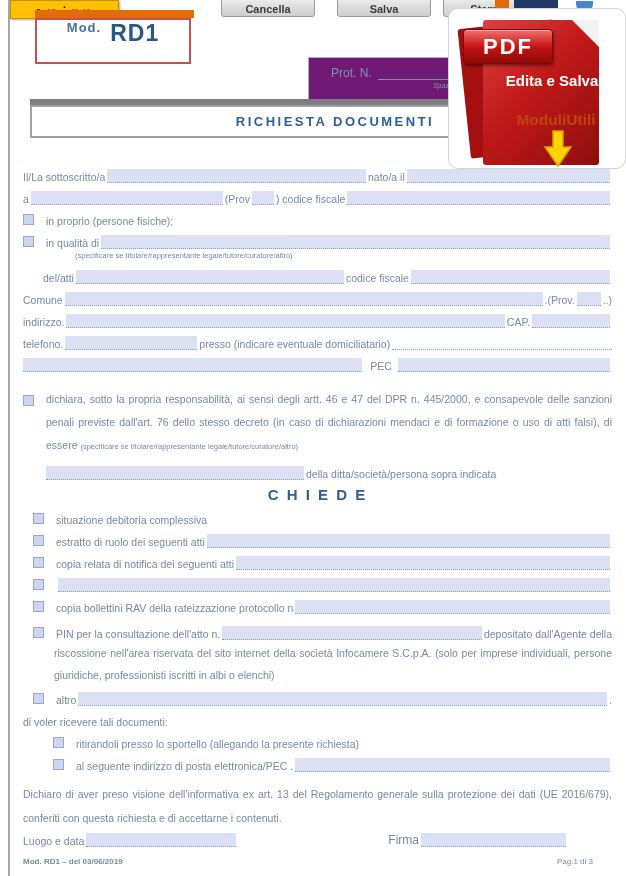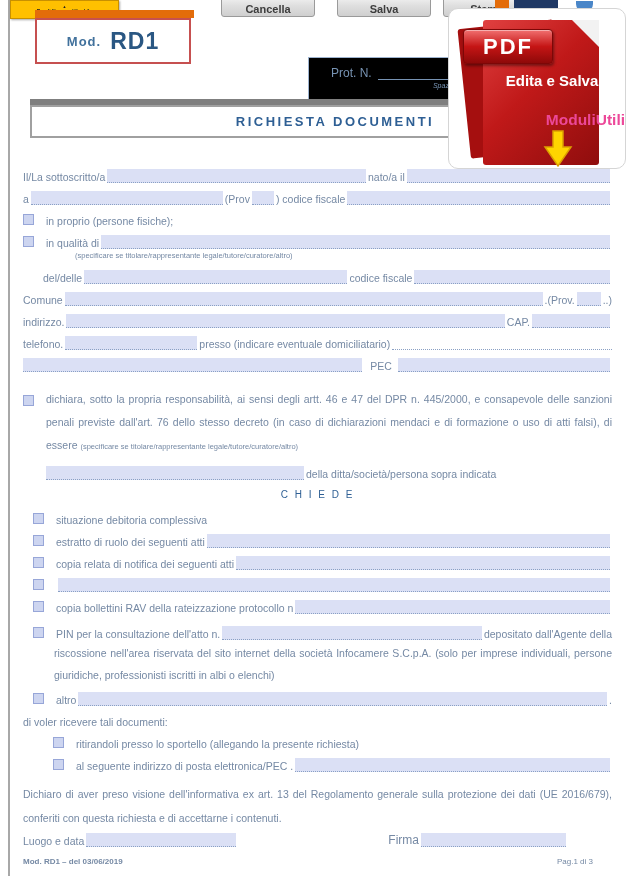--- a/index.html
+++ b/index.html
@@ -14,27 +14,27 @@
             color:#222;text-align:center;line-height:1;cursor:pointer;}
   .topbadge .arr{font-size:4px;}
   .topbadge .txt{font-size:5px;font-weight:bold;}
   .btn{position:absolute;top:-10px;width:92px;height:24px;border:1px solid #9a9a9a;border-radius:3px;
        background:linear-gradient(#ffffff,#dedede 60%,#cfcfcf);display:flex;align-items:flex-end;
        justify-content:center;font-size:11px;font-weight:bold;color:#3c3c3c;padding-bottom:1px;cursor:pointer;}
 
   
   .modbar{position:absolute;left:35px;top:10px;width:159px;height:8px;background:#e36c0a;}
   .modbox{position:absolute;left:35px;top:18px;width:152px;height:42px;border:2px solid #c65050;
-          background:#fff;display:flex;align-items:center;justify-content:center;gap:9px;}
+          background:#fff;display:flex;justify-content:center;gap:9px;}
   .modbox .ml{font-size:13px;font-weight:bold;color:#41719c;letter-spacing:1px;}
   .modbox .mv{font-size:23px;font-weight:bold;color:#2a5783;letter-spacing:1px;}
 
   
   .protbox{position:absolute;left:308px;top:57px;width:253px;height:41px;border:1px solid #9db3cf;
-           background:#000000;font-size:12px;color:#7793b3;}
+           background:#701a75;font-size:12px;color:#7793b3;}
   .protrow{display:flex;align-items:flex-end;padding:8px 0 0 22px;}
   .protline{width:128px;border-bottom:1px solid #7793b3;height:12px;margin-left:6px;}
   .protnote{font-size:7px;font-style:italic;text-align:center;padding-left:60px;margin-top:2px;}
 
   
   .graybar{position:absolute;left:30px;top:99px;width:612px;height:6px;background:#7f7f7f;}
   .titlebox{position:absolute;left:30px;top:105px;width:606px;height:29px;border:2px solid #a0a0a0;
             background:#fff;display:flex;align-items:center;justify-content:center;}
   .titlebox span{font-size:13px;font-weight:bold;letter-spacing:2.5px;color:#2e5f94;}
 
@@ -48,21 +48,21 @@
   .promo .fold{position:absolute;right:0;top:0;width:0;height:0;
                border-top:27px solid #f2f2f2;border-left:27px solid transparent;}
   .promo .pdflabel{position:absolute;left:15px;top:21px;width:88px;height:33px;border:1px solid #7d0707;
                    border-radius:4px;background:linear-gradient(#f super,#c01616);
                    background:linear-gradient(#f17070 0%,#c51515 50%,#8e0909 100%);
                    box-shadow:inset 0 1px 0 rgba(255,255,255,.45),1px 2px 3px rgba(0,0,0,.4);
                    display:flex;align-items:center;justify-content:center;}
   .promo .pdflabel span{color:#fff;font-size:22px;font-weight:bold;letter-spacing:2px;}
   .promo .l1{position:absolute;left:30px;width:148px;top:64px;text-align:center;color:#fff;
              font-size:15px;font-weight:bold;}
-  .promo .l2{position:absolute;left:51px;width:126px;top:103px;text-align:right;color:#ec4899;
+  .promo .l2{position:absolute;left:45px;width:126px;top:103px;text-align:center;color:#c2410c;
              font-size:15.5px;font-weight:bold;}
   .promo .arrow{position:absolute;left:95px;top:122px;}
   .frag{position:absolute;z-index:5;}
 
   
   .body{position:absolute;left:23px;top:163px;width:589px;font-size:10.5px;color:#7589a4;}
   .r{display:flex;align-items:flex-end;height:22px;}
   .lbl{white-space:nowrap;padding-bottom:2px;}
   b.em{font-weight:bold;color:#6a8098;}
   .field{background:#dbe0f5;border-bottom:1px dotted #8aa0c4;height:13px;margin:0 2px 2px 2px;}
@@ -70,22 +70,22 @@
   .dotfill{flex:1;border-bottom:1px dotted #8aa0c4;height:13px;margin:0 0 2px 2px;}
   .cb{width:9px;height:9px;background:#cdd5f0;border:1px solid #97a6d8;flex:0 0 auto;
       margin:0 12px 4px 0;cursor:pointer;}
   .small{font-size:7.5px;}
   .specline{height:13px;padding-left:52px;font-size:7.5px;}
   .ind{margin-left:20px;}
   .intent{height:22px;white-space:nowrap;word-spacing:1px;padding-top:5px;}
   .para{text-align:justify;line-height:23px;}
   .dich{display:flex;margin-top:14px;}
   .dich .cb{margin-top:7px;}
-  .chiede{text-align:center;height:24px;line-height:26px;font-weight:normal;color:#2e5f94;
-          font-size:10px;letter-spacing:2px;}
+  .chiede{text-align:center;height:24px;line-height:26px;font-weight:bold;color:#2e5f94;
+          font-size:15px;letter-spacing:2px;}
   .docind{margin-left:10px;}
   .pinpara{margin-left:31px;line-height:22px;text-align:justify;}
   .optind{margin-left:30px;}
   .privacy{margin-top:8px;line-height:24px;text-align:justify;}
   .signrow{position:absolute;left:23px;top:833px;width:545px;display:flex;align-items:flex-end;text-align:right;}
   .pagefooter{position:absolute;left:23px;top:857px;width:570px;display:flex;
               justify-content:space-between;font-size:8px;}
   .pagefooter .fl{font-weight:bold;}
 </style>
 </head>
@@ -169,21 +169,21 @@
 
     <div class="r">
       <span class="cb"></span>
       <span class="lbl">in qualità di</span>
       <span class="field grow"></span>
     </div>
 
     <div class="specline">(specificare se titolare/rappresentante legale/tutore/curatore/altro)</div>
 
     <div class="r ind">
-      <span class="lbl">del/delle</span>
+      <span class="lbl">del/atti</span>
       <span class="field" style="flex:1.75;"></span>
       <span class="lbl">codice fiscale</span>
       <span class="field" style="flex:1.3;"></span>
     </div>
 
 
     <div class="r">
       <span class="lbl">Comune</span>
       <span class="field grow"></span>
       <span class="lbl">.(Prov.</span>

